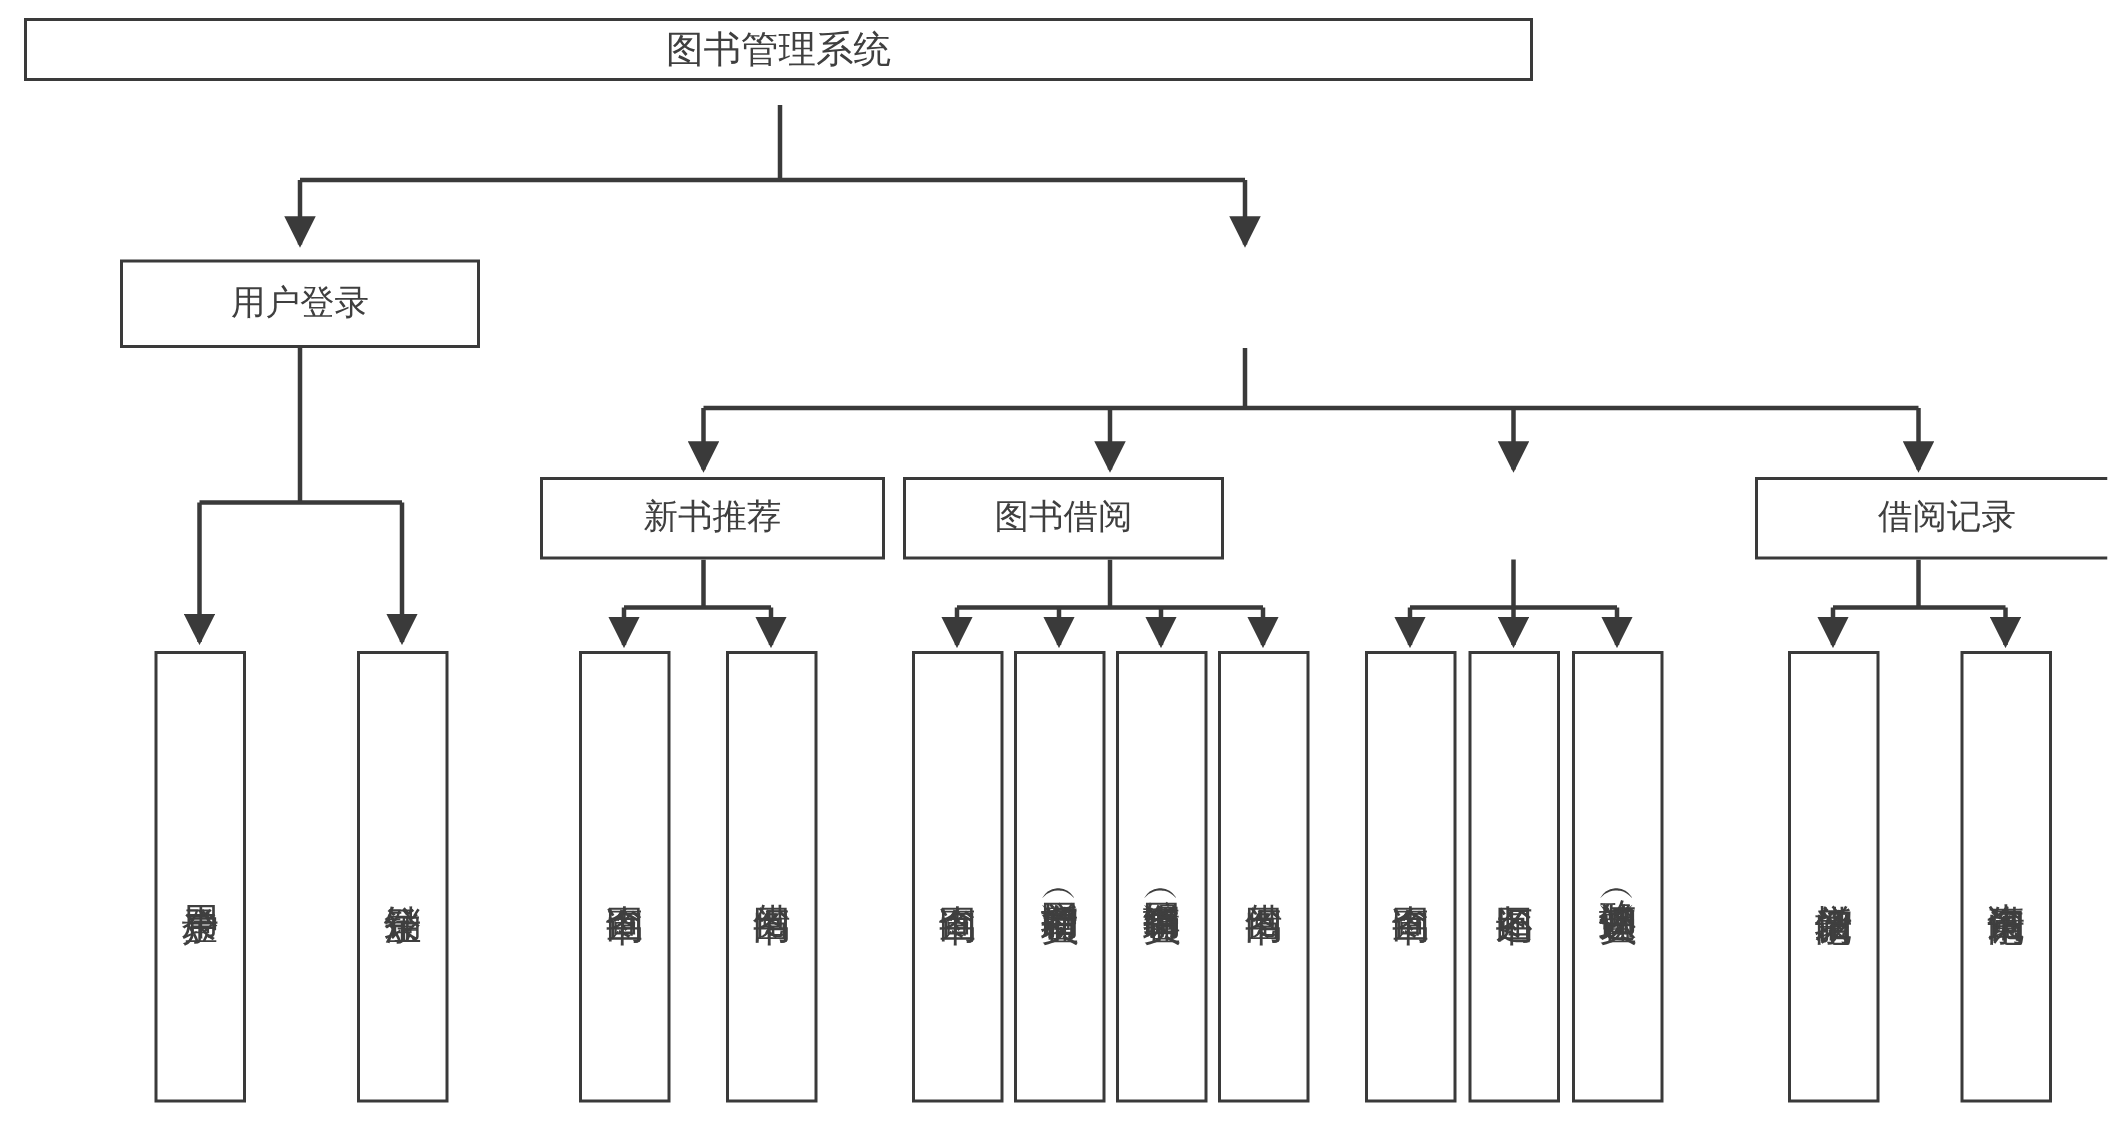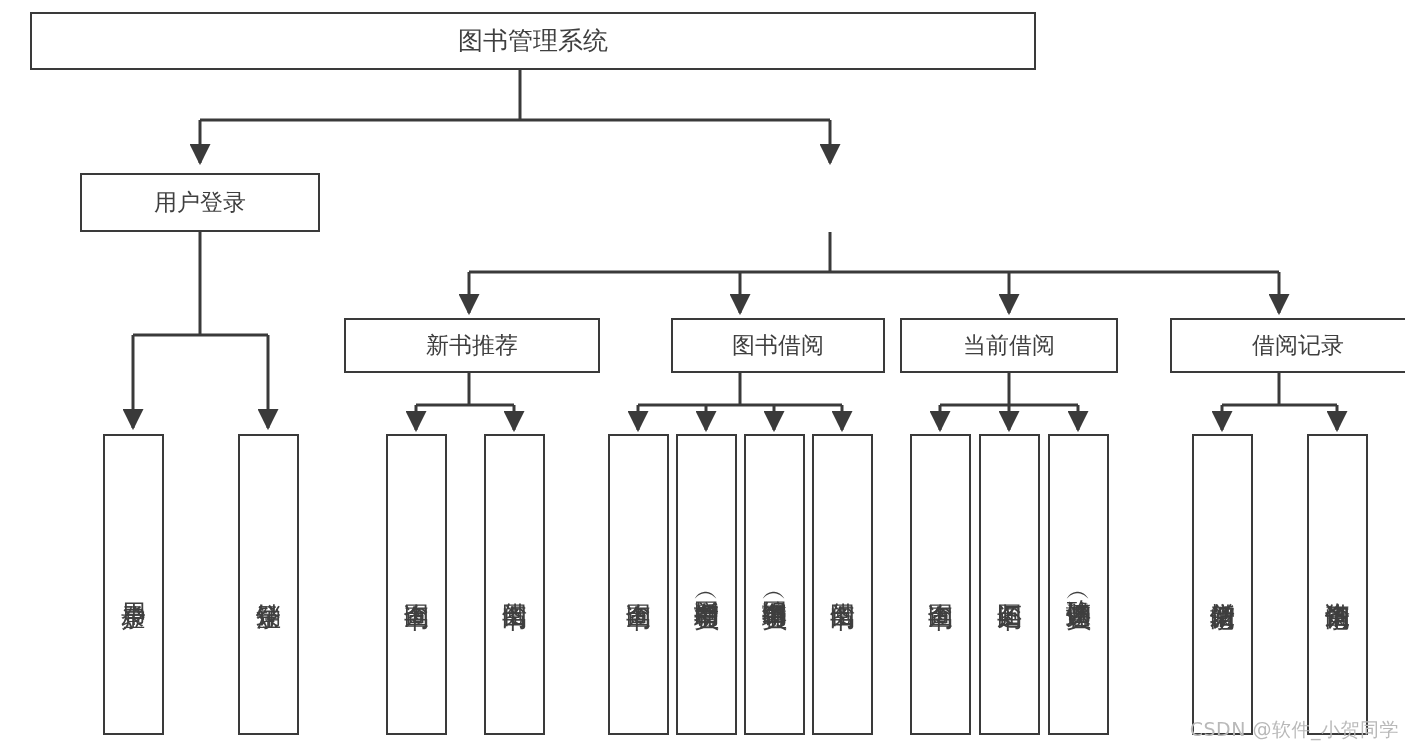--- a/index.html
+++ b/index.html
@@ -117,36 +117,33 @@
       <path d="M 1009 405 L 1009 430" marker-end="url(#arrow)"></path>
       <path d="M 1078 405 L 1078 430" marker-end="url(#arrow)"></path>
 
       <path d="M 1279 373 L 1279 405"></path>
       <path d="M 1222 405 L 1337 405"></path>
       <path d="M 1222 405 L 1222 430" marker-end="url(#arrow)"></path>
       <path d="M 1337 405 L 1337 430" marker-end="url(#arrow)"></path>
     </g>
   </svg>
 
-  <div class="node node-root" style="left:30px; top:12px; width:1006px; height:58px;">
+  <div class="node node-root" style="left:16px; top:12px; width:1006px; height:42px;">
     <span class="label">图书管理系统</span>
   </div>
 
   <div class="node node-l2" style="left:80px; top:173px; width:240px; height:59px;">
     <span class="label">用户登录</span>
   </div>
 
-  <div class="node node-l3" style="left:344px; top:318px; width:256px; height:55px;">
+  <div class="node node-l3" style="left:360px; top:318px; width:230px; height:55px;">
     <span class="label">新书推荐</span>
   </div>
-  <div class="node node-l3" style="left:671px; top:318px; width:214px; height:55px;">
+  <div class="node node-l3" style="left:602px; top:318px; width:214px; height:55px;">
     <span class="label">图书借阅</span>
-  </div>
-  <div class="node node-l3" style="left:900px; top:318px; width:218px; height:55px;">
-    <span class="label">当前借阅</span>
   </div>
   <div class="node node-l3" style="left:1170px; top:318px; width:256px; height:55px;">
     <span class="label">借阅记录</span>
   </div>
 
   <div class="node node-leaf" style="left:103px; top:434px; width:61px; height:301px;">
     <span class="label">用户登录</span>
   </div>
   <div class="node node-leaf" style="left:238px; top:434px; width:61px; height:301px;">
     <span class="label">注销登录</span>
@@ -182,15 +179,14 @@
     <span class="label">确认归还（管理员）</span>
   </div>
 
   <div class="node node-leaf" style="left:1192px; top:434px; width:61px; height:301px;">
     <span class="label">新增借阅记录</span>
   </div>
   <div class="node node-leaf" style="left:1307px; top:434px; width:61px; height:301px;">
     <span class="label">查询借阅记录</span>
   </div>
 
-  <div id="watermark">CSDN @软件_小贺同学</div>
 
 </div>
 
 </body></html>

